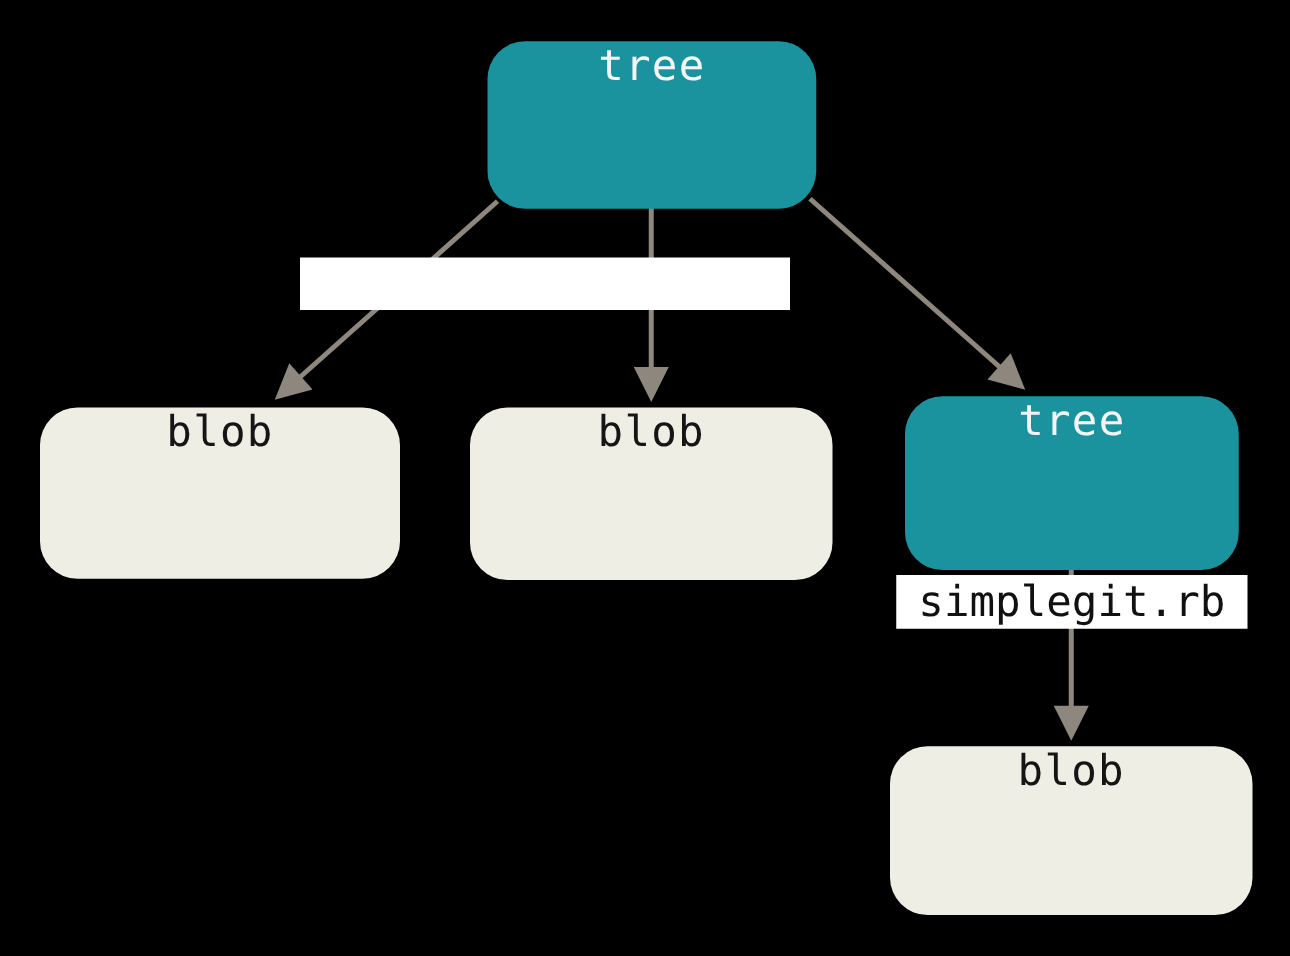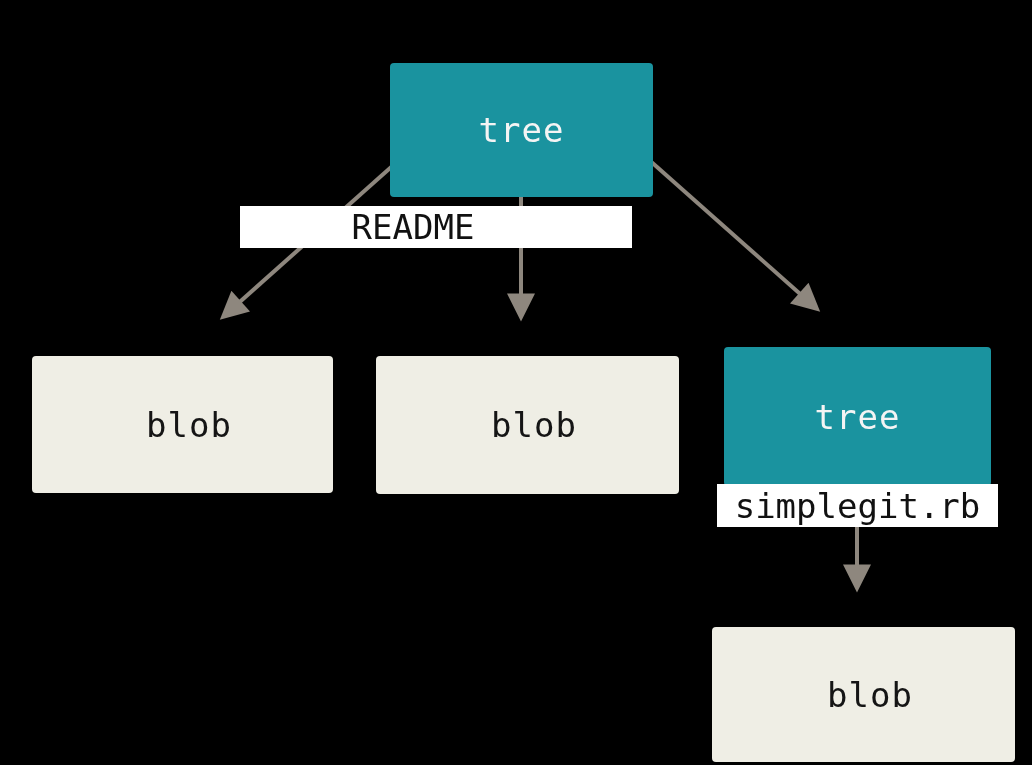--- a/index.html
+++ b/index.html
@@ -17,36 +17,34 @@
   }
   #edges {
     position: absolute;
     left: 0;
     top: 0;
     width: 1032px;
     height: 765px;
   }
   .node {
     position: absolute;
-    border-radius: 4px;
+    border-radius: 30px;
     display: flex;
-    align-items: center;
+    align-items: flex-start;
     justify-content: center;
     font-size: 34px;
     letter-spacing: 1px;
-    margin-top: 30px;
   }
   .node.tree {
     background: #1a939f;
     color: #f4f4f4;
   }
   .node.blob {
     background: #efeee5;
     color: #151515;
-    padding-left: 13px;
   }
   .edge-label {
     position: absolute;
     background: #ffffff;
     color: #111111;
     font-size: 34px;
     display: flex;
     align-items: center;
     justify-content: center;
     white-space: pre;
@@ -57,21 +55,21 @@
   }
   
   #root-tree   { left: 390px; top: 33px;  width: 263px; height: 134px; }
   #blob-readme { left: 32px;  top: 326px; width: 288px; height: 137px; }
   #blob-rake   { left: 376px; top: 326px; width: 290px; height: 138px; }
   #lib-tree    { left: 724px; top: 317px; width: 267px; height: 139px; }
   #blob-simple { left: 712px; top: 597px; width: 290px; height: 135px; }
   
   #label-readme-rakefile { left: 240px; top: 206px; width: 392px; height: 42px; }
   #label-lib             { left: 642px; top: 206px; width: 96px;  height: 42px; }
-  #label-simplegit       { left: 717px; top: 484px; width: 281px; height: 43px; }
+  #label-simplegit       { left: 717px; top: 460px; width: 281px; height: 43px; }
 </style>
 </head>
 <body>
 
 <div id="canvas">
 
   <svg id="edges" viewBox="0 0 1032 765" xmlns="http://www.w3.org/2000/svg">
     <defs>
       <marker id="arrowhead" markerUnits="userSpaceOnUse" markerWidth="30" markerHeight="28" viewBox="0 0 10 10" refX="8" refY="5" orient="auto">
         <path d="M 0 0 L 10 5 L 0 10 z" fill="#8e877e"></path>
@@ -99,21 +97,20 @@
 
   <div class="node tree" id="lib-tree">
     <span>tree</span>
   </div>
 
   <div class="node blob" id="blob-simple">
     <span>blob</span>
   </div>
 
   <div class="edge-label" id="label-readme-rakefile">
-    <span>README</span>
     <span class="gap"></span>
   </div>
 
 
   <div class="edge-label" id="label-simplegit">
     <span>simplegit.rb</span>
   </div>
 
 </div>
 

